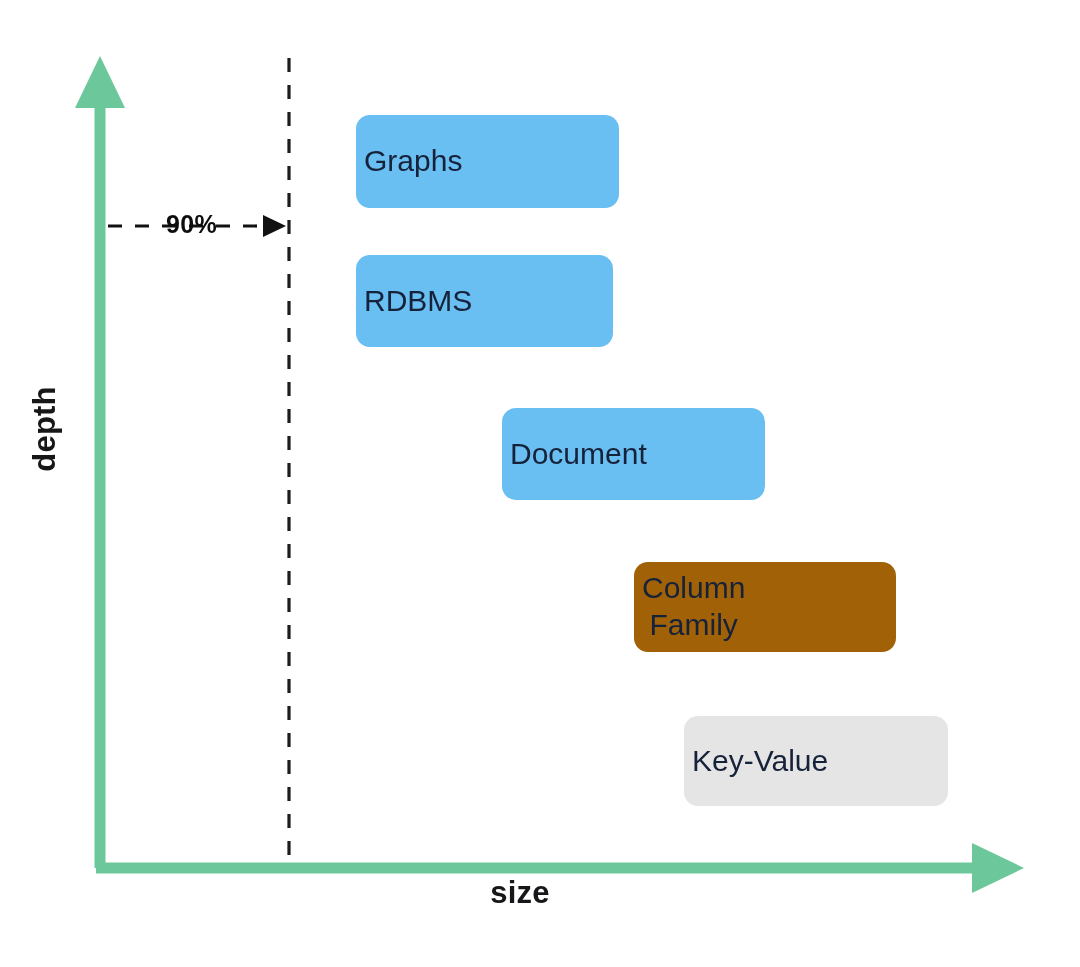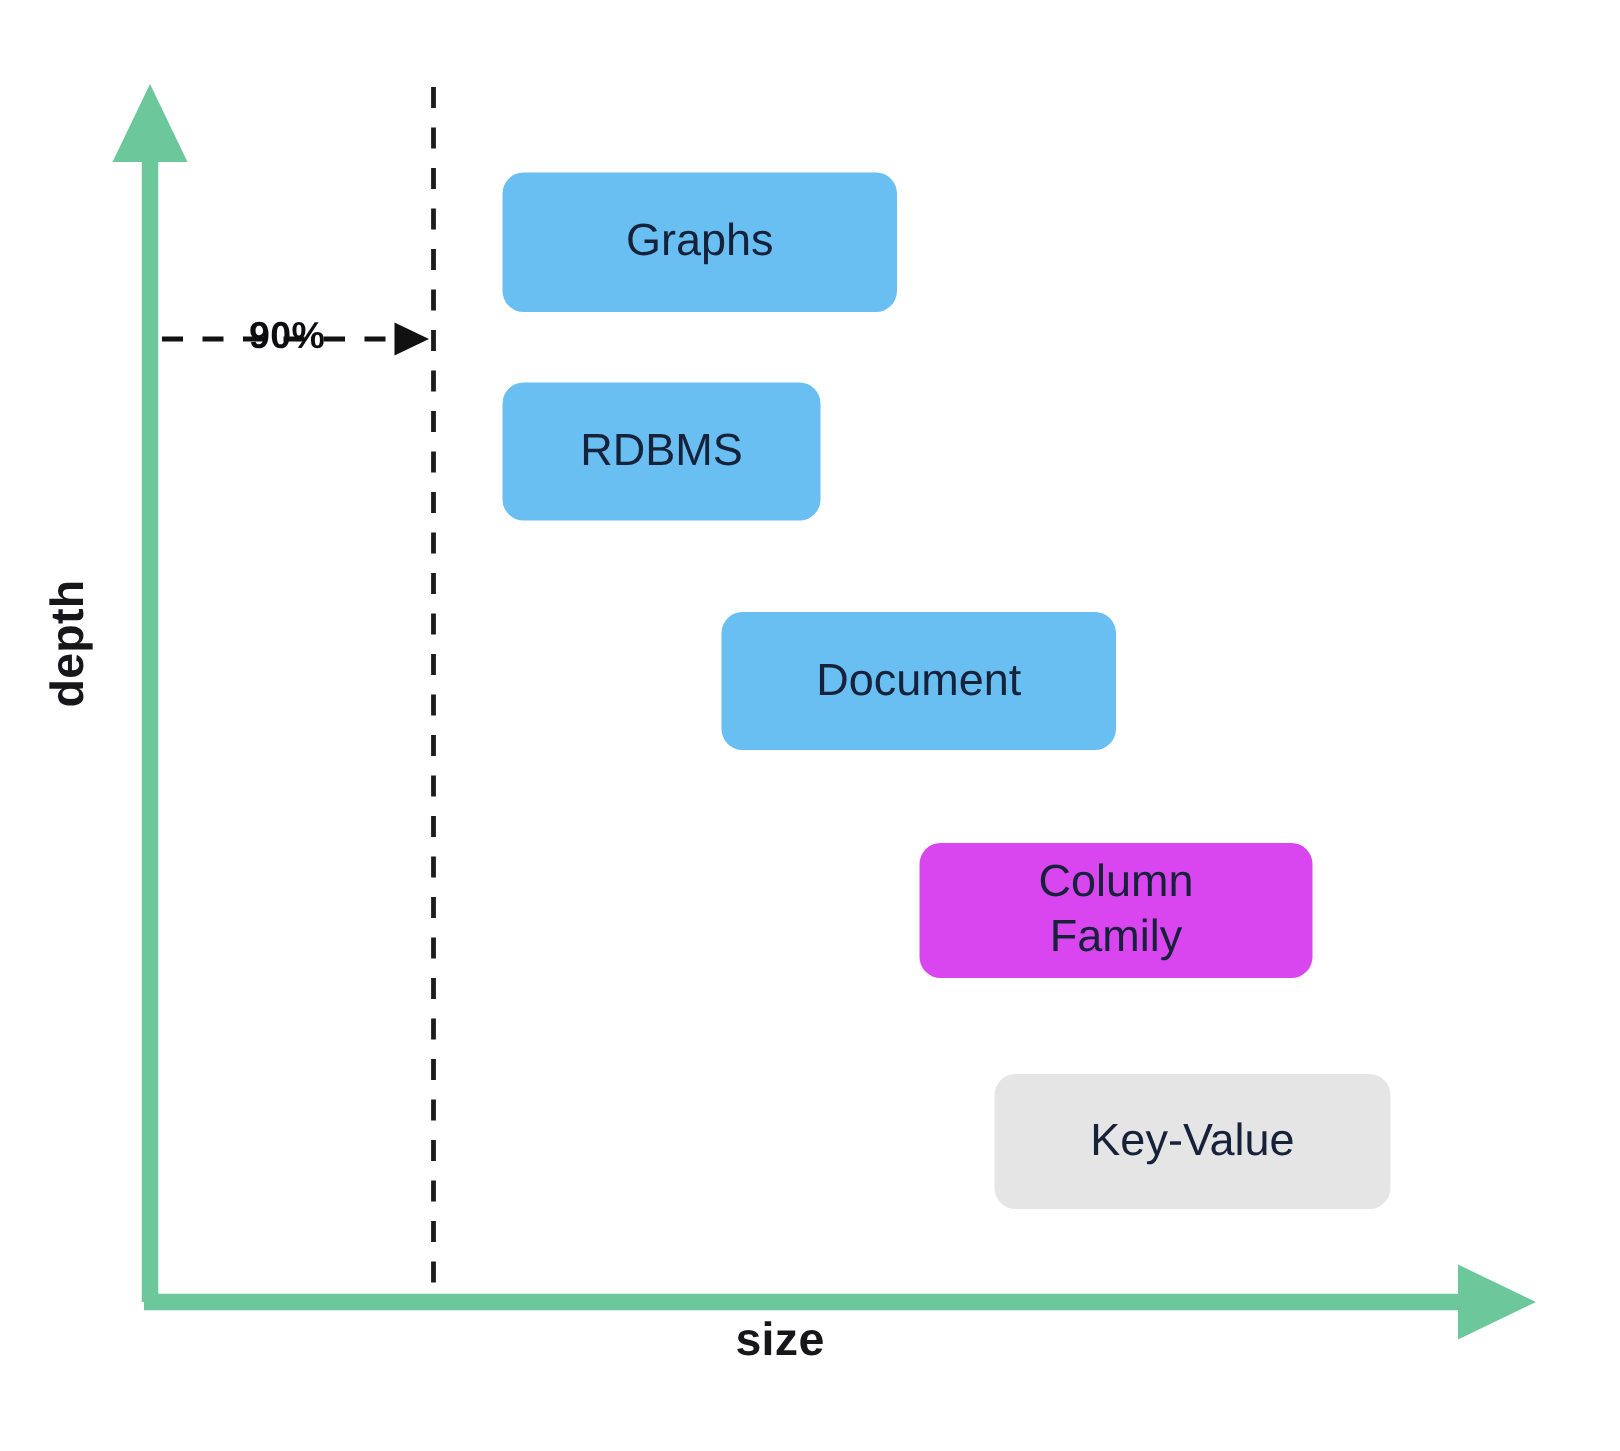--- a/index.html
+++ b/index.html
@@ -69,27 +69,28 @@
     margin-top: 12px;
   }
 
   
   .node-box {
     position: absolute;
     background: #69BEF2;
     border-radius: 14px;
     display: flex;
     align-items: center;
-    justify-content: center;
+    justify-content: flex-start;
     text-align: center;
     color: #16213a;
     font-size: 30px;
     line-height: 1.22;
     box-sizing: border-box;
     padding: 2px 8px;
+    margin-left: 21px;
   }
 </style>
 </head>
 <body>
 
 <div id="canvas">
 
   <svg class="axis-svg" viewBox="0 0 1080 967" xmlns="http://www.w3.org/2000/svg">
 
     <g>
@@ -113,27 +114,27 @@
   <div id="annotation-label">90%</div>
 
   <div class="axis-title" id="y-axis-title">depth</div>
 
   <div class="axis-title" id="x-axis-title">size</div>
 
   <div id="nodes-layer">
       <div class="node-box" style="left: 335px; top: 115px; width: 263px; height: 93px; background: rgb(105, 190, 242); color: rgb(22, 33, 58);">
         <span>Graphs</span>
       </div>
-      <div class="node-box" style="left: 335px; top: 255px; width: 212px; height: 92px; background: rgb(105, 190, 242); color: rgb(22, 33, 58);">
+      <div class="node-box" style="left: 335px; top: 255px; width: 257px; height: 92px; background: rgb(105, 190, 242); color: rgb(22, 33, 58);">
         <span>RDBMS</span>
       </div>
       <div class="node-box" style="left: 481px; top: 408px; width: 263px; height: 92px; background: rgb(105, 190, 242); color: rgb(22, 33, 58);">
         <span>Document</span>
       </div>
-      <div class="node-box" style="left: 613px; top: 562px; width: 262px; height: 90px; background: #d946ef; color: rgb(22, 33, 58);">
+      <div class="node-box" style="left: 613px; top: 562px; width: 262px; height: 90px; background: #a16207; color: rgb(22, 33, 58);">
         <span>Column<br>Family</span>
       </div>
       <div class="node-box" style="left: 663px; top: 716px; width: 264px; height: 90px; background: #e5e5e5; color: rgb(22, 33, 58);">
         <span>Key-Value</span>
       </div>
     </div>
 
 </div>
 
 </body></html>

